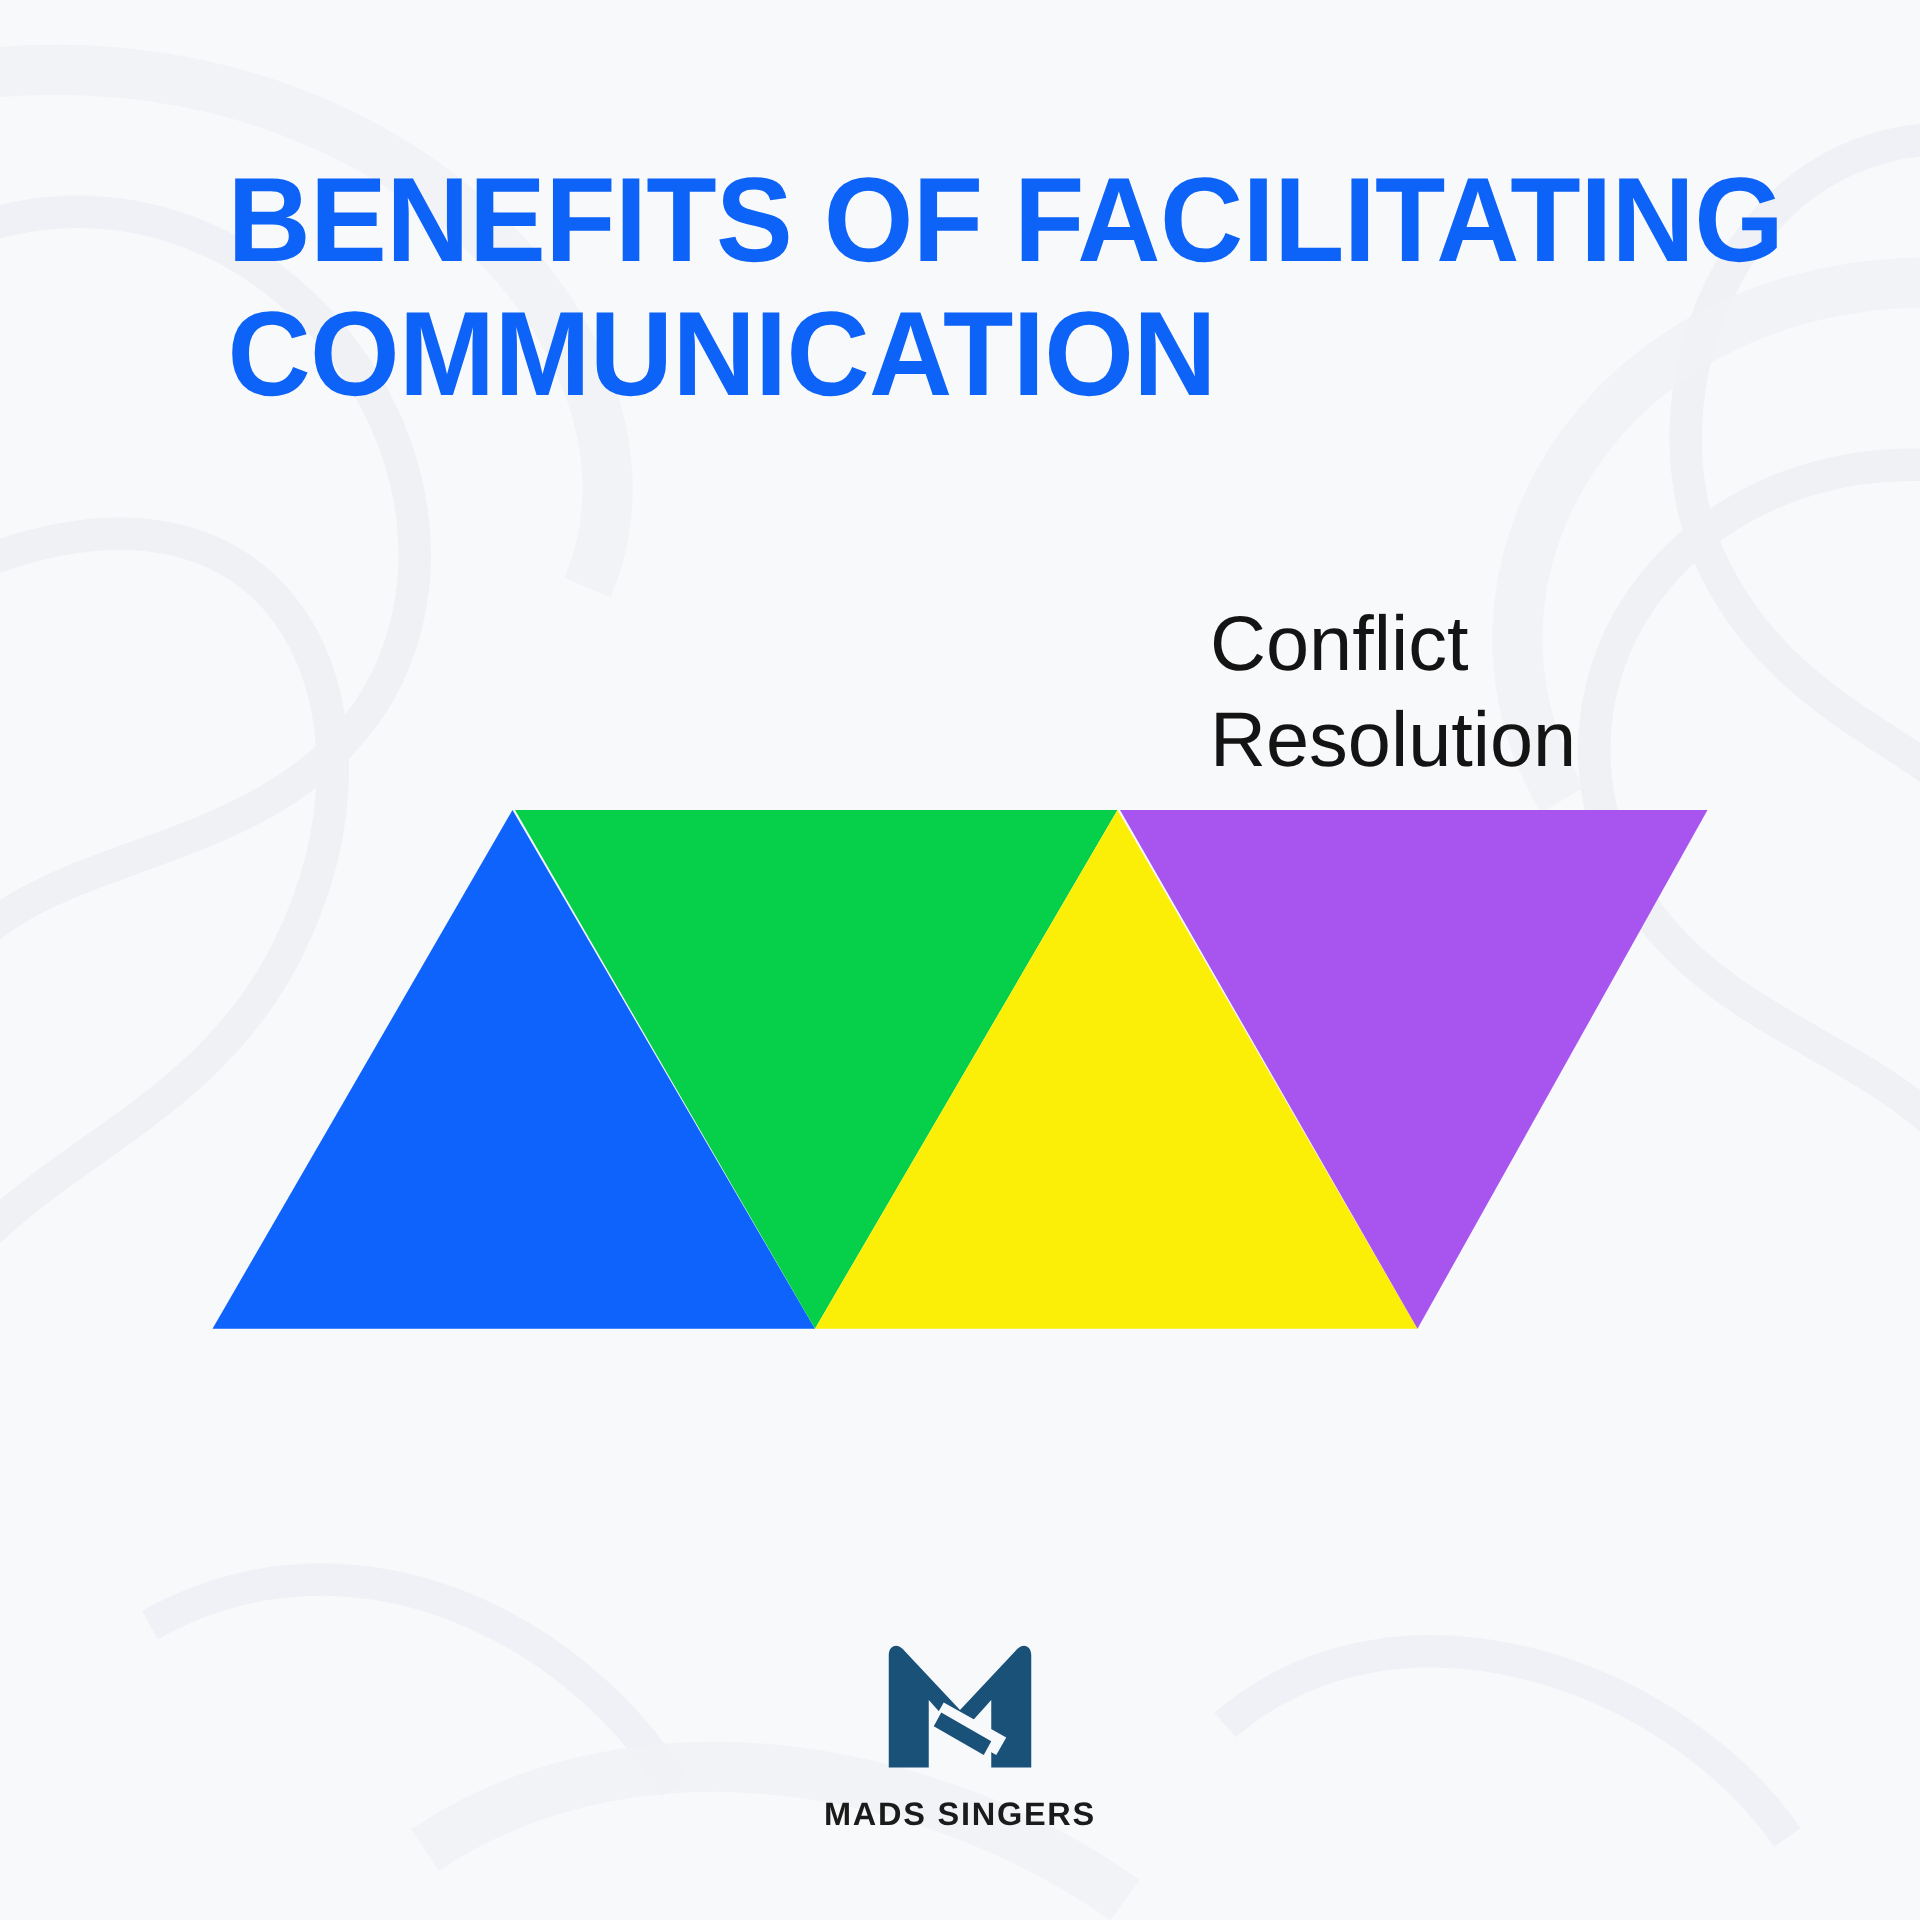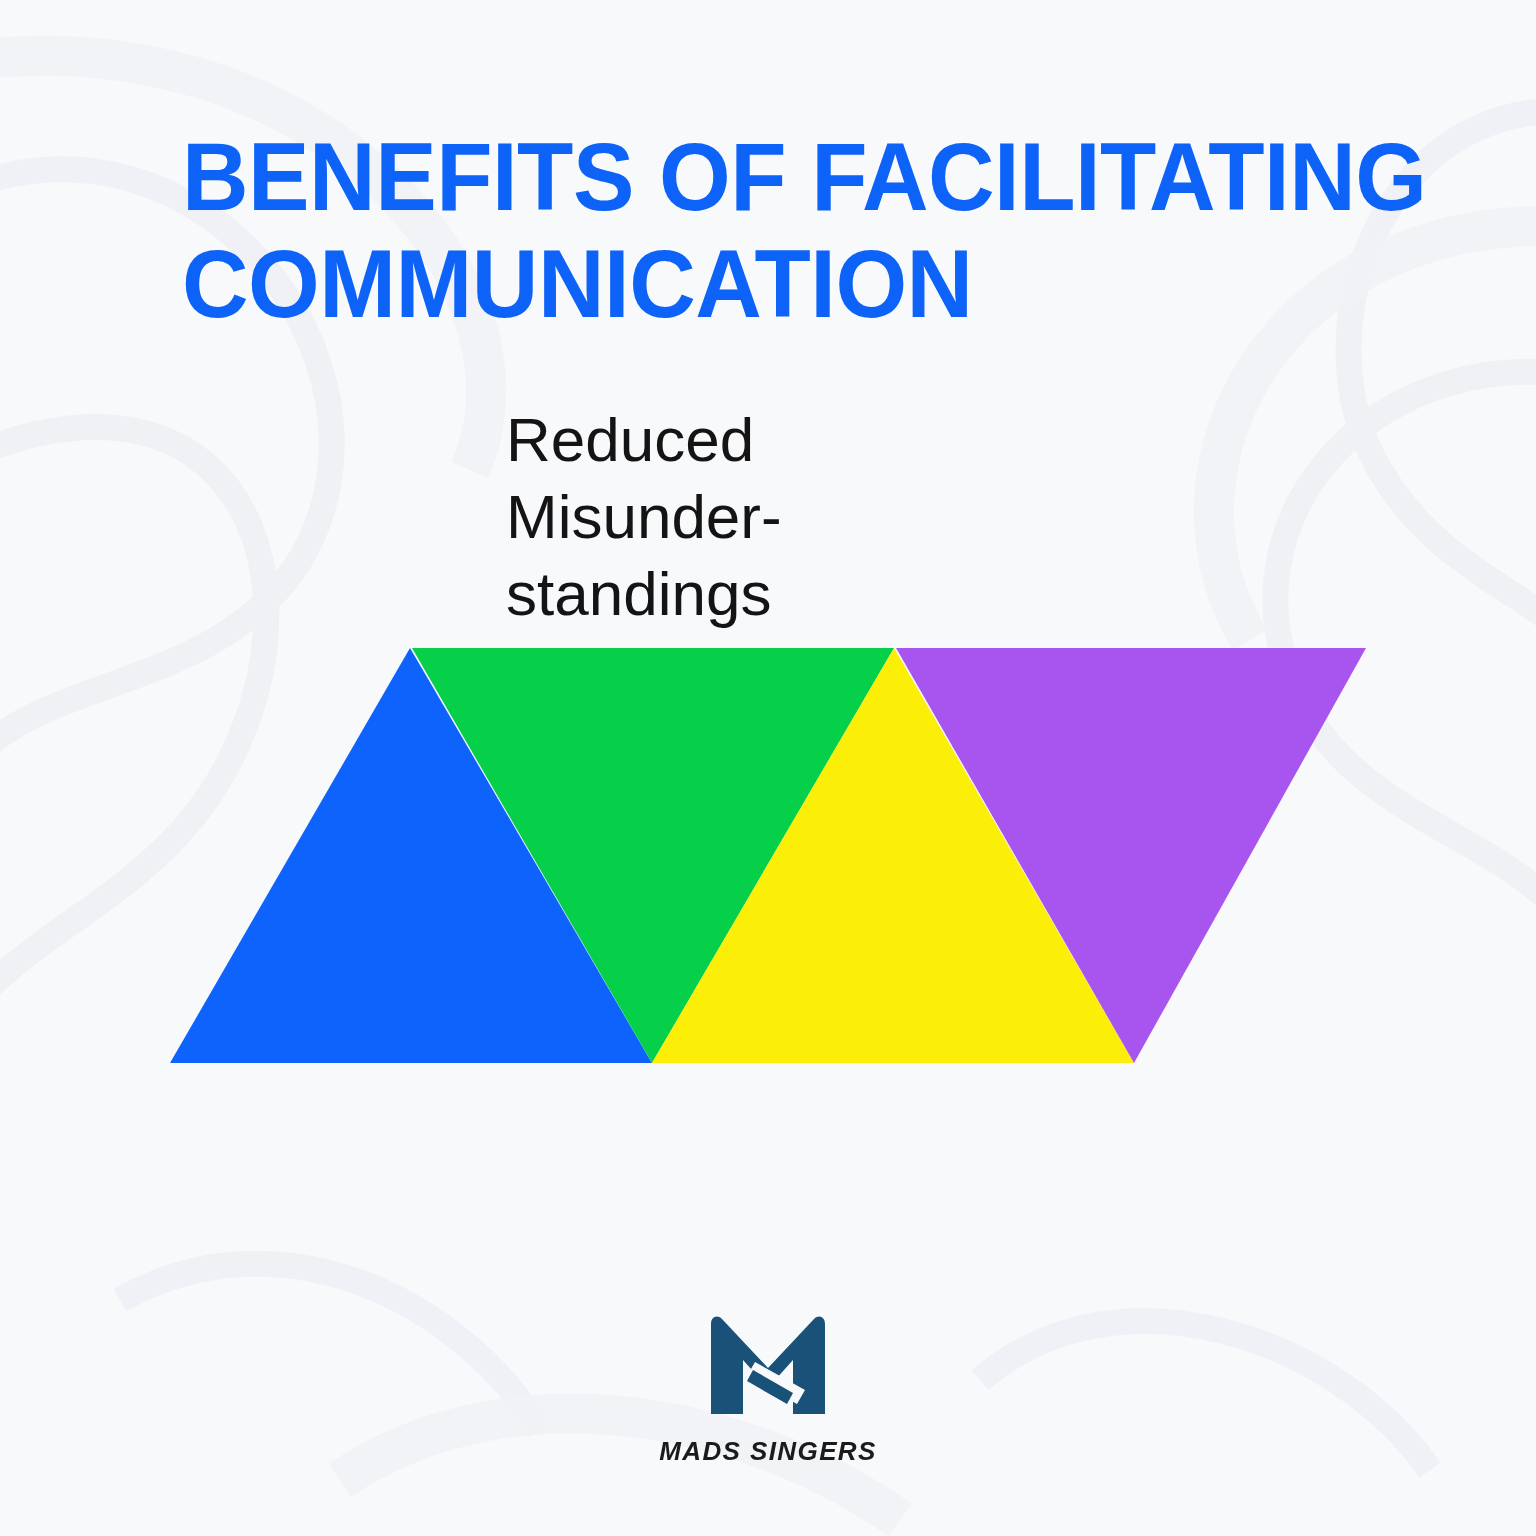--- a/index.html
+++ b/index.html
@@ -87,21 +87,20 @@
     z-index: 6;
     display: flex;
     flex-direction: column;
     align-items: center;
   }
   .logo-mark { display: block; }
   .logo-name {
     margin-top: 16px;
     font-family: "Liberation Sans", sans-serif;
     font-weight: bold;
-    font-style: italic;
     font-size: 26px;
     letter-spacing: 1.4px;
     color: #1b1b1b;
   }
   .logo-tagline {
     margin-top: 6px;
     font-family: "Liberation Sans", sans-serif;
     font-weight: bold;
     font-size: 22px;
     letter-spacing: 0.1px;
@@ -288,24 +287,23 @@
         <path d="M 8 66 L 18 66 C 14 58, 18 50, 26 50 C 34 50, 38 58, 34 66 L 86 66
                  C 82 58, 86 50, 94 50 C 102 50, 106 58, 102 66 L 112 66" fill="none" stroke="#000" stroke-width="7" stroke-linejoin="round"></path>
 
         <circle cx="60" cy="66" r="36" fill="#ffffff" stroke="#000" stroke-width="7"></circle>
         <circle cx="66" cy="72" r="30" fill="#f0f2f5" opacity="0.6"></circle>
         <path d="M 44 66 L 56 80 L 80 52" fill="none" stroke="#8ecf92" stroke-width="11" stroke-linecap="round" stroke-linejoin="round"></path>
       </g>
     </g>
   </svg>
 
-  <div class="label label-reduced">Reduced
-Misunder-
-standings</div>
-
+
+  <div class="label label-conflict">Conflict
+Resolution</div>
 
 
 
   <div class="logo-block">
     <svg class="logo-mark" width="150" height="110" viewBox="0 0 150 110">
       <path d="M 18 104 L 18 14 C 18 7, 24 4, 29 9 L 75 58 L 121 9 C 126 4, 132 7, 132 14
                L 132 104 L 100 104 L 100 50 L 82 70 L 68 70 L 50 50 L 50 104 Z" fill="#1a5179"></path>
       <path d="M 62 52 L 112 80 L 104 94 L 54 66 Z" fill="#f8f9fb"></path>
       <path d="M 60 60 L 100 83 L 94 94 L 54 71 Z" fill="#1a5179"></path>
     </svg>

